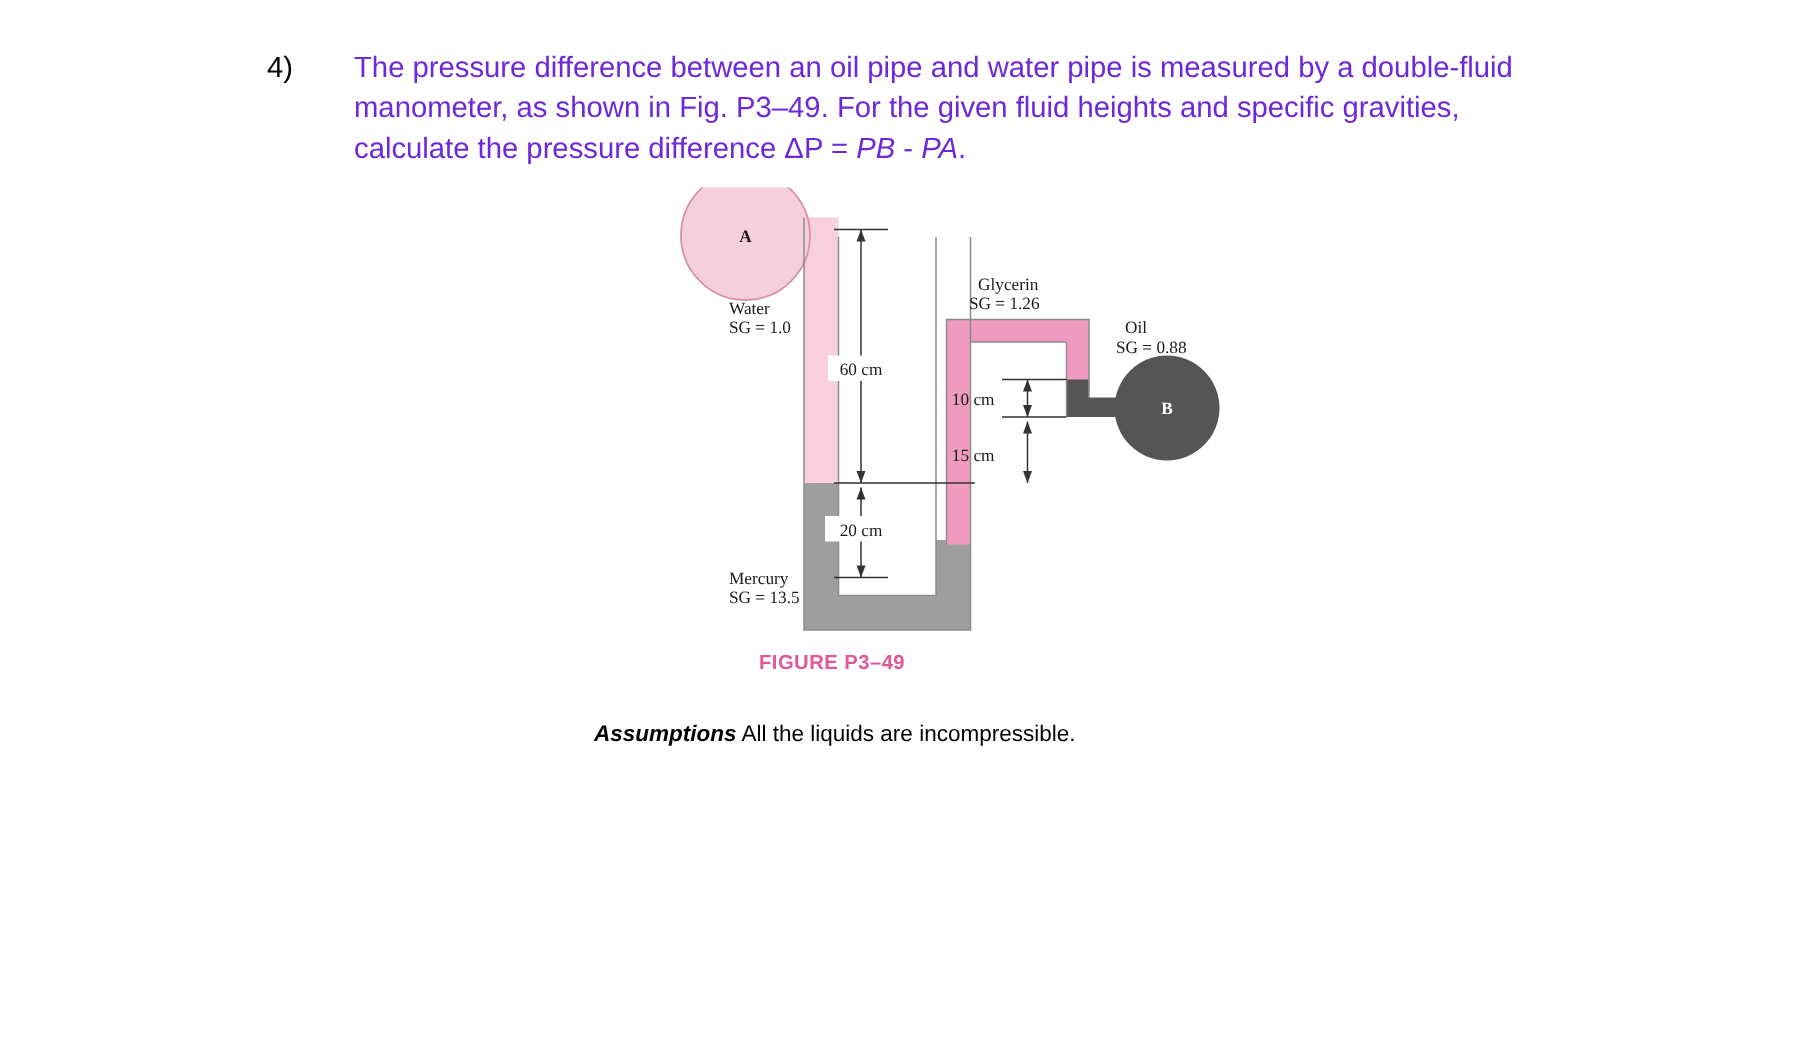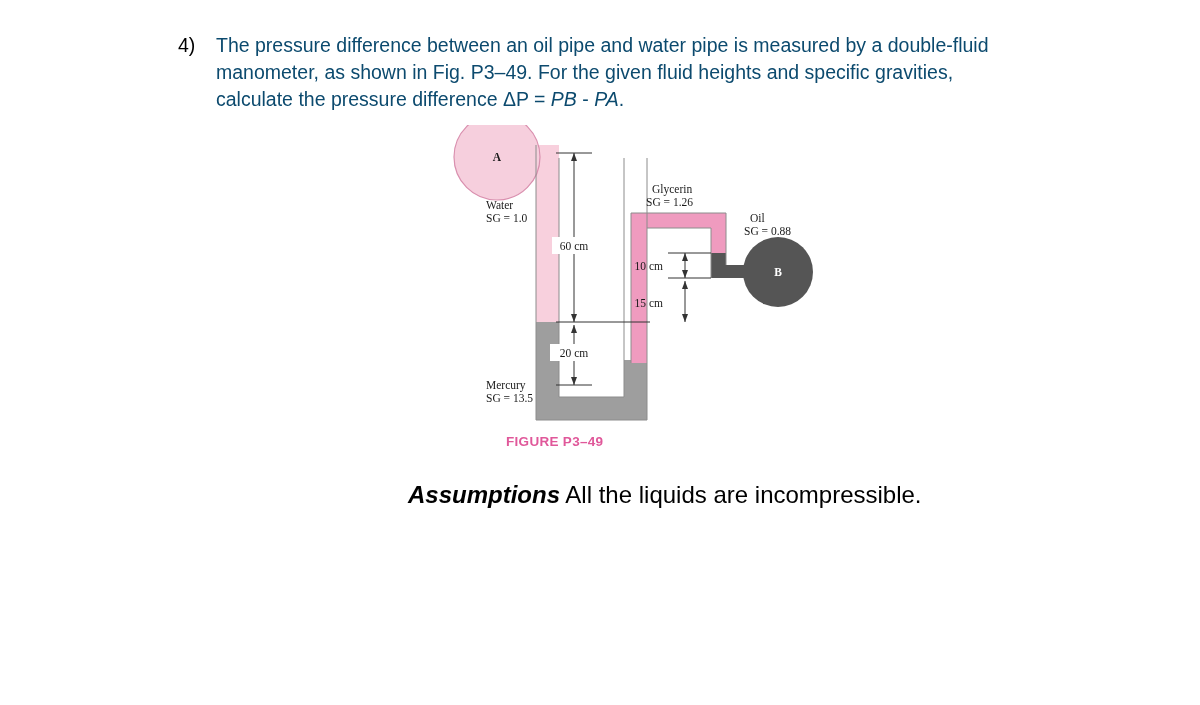--- a/index.html
+++ b/index.html
@@ -29,22 +29,23 @@
   .q-number {
     width: 38px;
     flex: 0 0 38px;
     font-size: 19.5px;
     color: #000;
     line-height: 27px;
   }
   .q-text {
     font-size: 19.5px;
     line-height: 27px;
-    color: #0c4a6e;
+    color: #6d28d9;
     max-width: 800px;
+    margin-left: 20px;
   }
   .q-text .ital { font-style: italic; }
 
   
   #figure {
     position: absolute;
     left: 440px;
     top: 125px;
     width: 420px;
     height: 345px;
@@ -62,24 +63,23 @@
     letter-spacing: 0.3px;
     color: #e0589a;
     padding-left: 45px;
   }
 
   
   #assumptions {
     position: absolute;
     left: 396px;
     top: 481px;
-    font-size: 24px;
+    font-size: 15px;
     color: #000;
     white-space: nowrap;
-    margin-left: 12px;
   }
   #assumptions .kw {
     font-weight: bold;
     font-style: italic;
   }
 
   
   .lbl {
     font-family: "Liberation Serif", serif;
     font-size: 11.5px;

